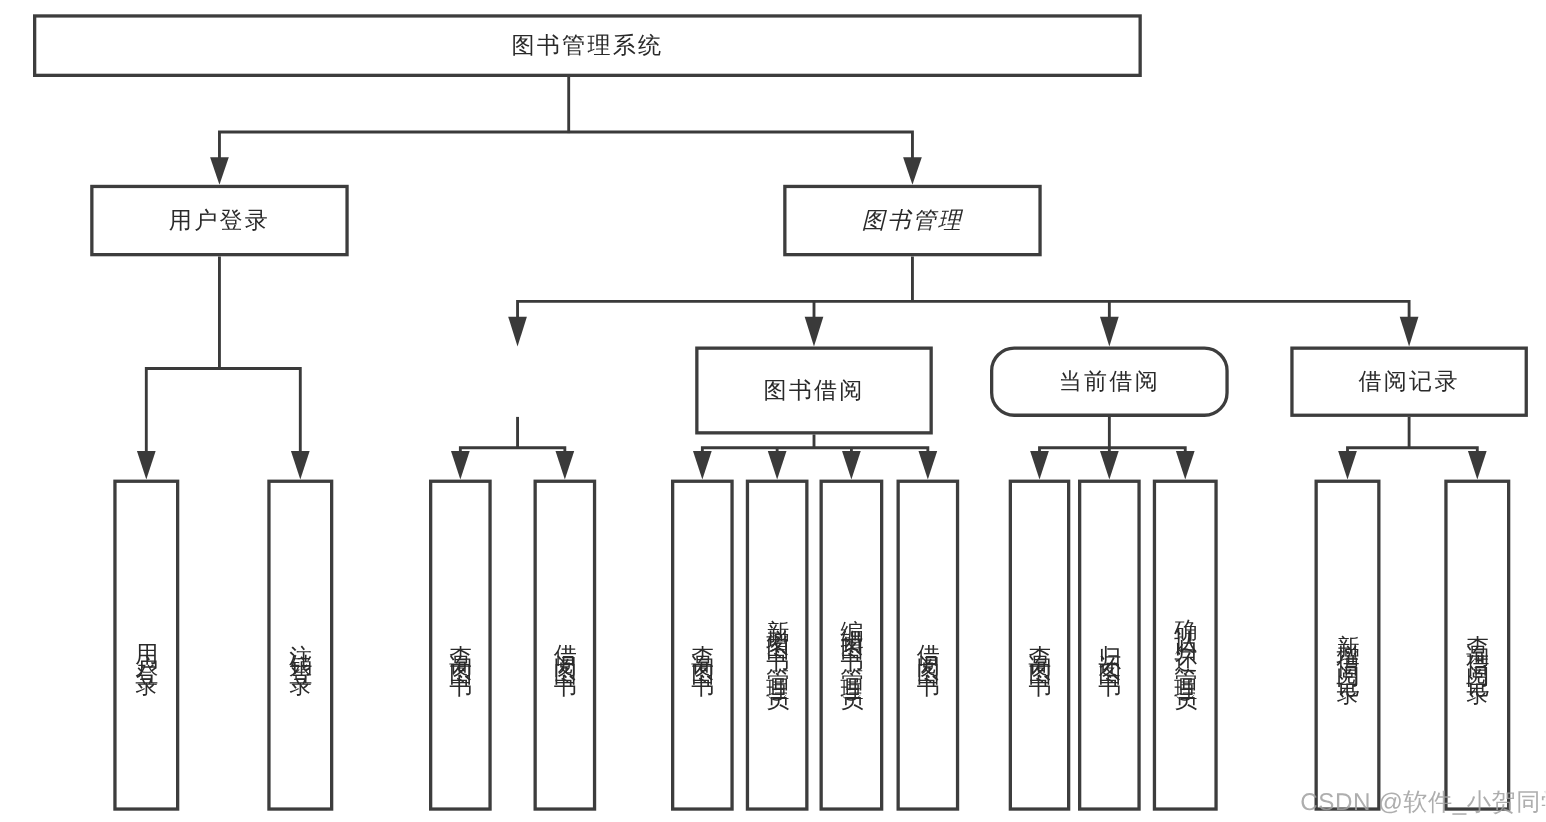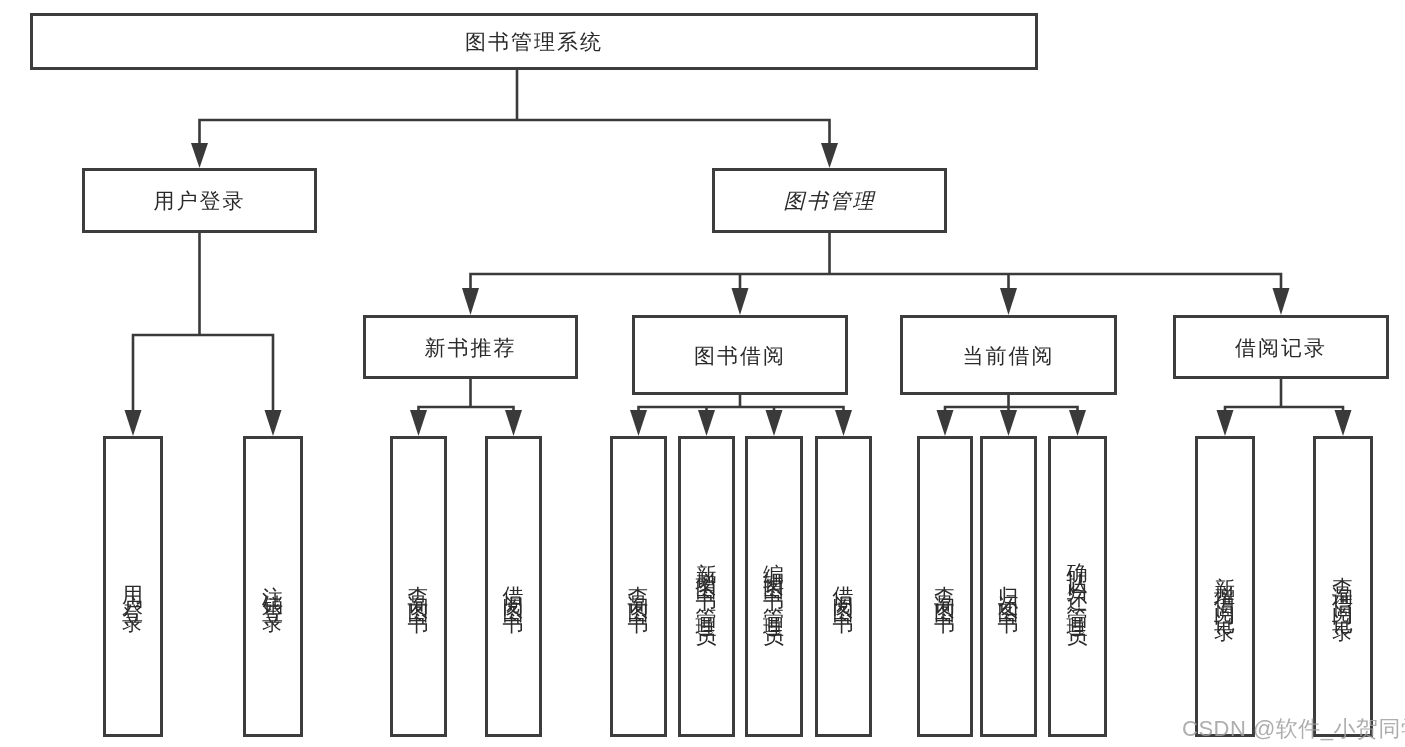--- a/index.html
+++ b/index.html
@@ -56,21 +56,21 @@
   }
 
   
   .n-root  { left: 13px;   top: 13px;  width: 1008px; height: 57px; margin-left: 17px; }
   
   .n-l2a   { left: 82px;   top: 168px; width: 235px;  height: 65px; }
   .n-l2b   { left: 712px;  top: 168px; width: 235px;  height: 65px; font-style: italic; }
   
   .n-l3a   { left: 363px;  top: 315px; width: 215px;  height: 64px; }
   .n-l3b   { left: 632px;  top: 315px; width: 216px;  height: 80px; }
-  .n-l3c   { left: 900px;  top: 315px; width: 217px;  height: 80px; }
+  .n-l3c   { left: 900px;  top: 315px; width: 217px;  height: 64px; border-radius: 22px; }
   .n-l3d   { left: 1173px; top: 315px; width: 216px;  height: 64px; }
   
   .leaf    { top: 436px; height: 301px; }
   .n-a1 { left: 103px;  width: 60px; }
   .n-a2 { left: 243px;  width: 60px; }
   .n-b1 { left: 390px;  width: 57px; }
   .n-b2 { left: 485px;  width: 57px; }
   .n-c1 { left: 610px;  width: 57px; }
   .n-c2 { left: 678px;  width: 57px; }
   .n-c3 { left: 745px;  width: 58px; }
@@ -144,21 +144,20 @@
     <path class="cline" d="M1225,413 L1225,407 L1343,407 L1343,413"></path>
     <polygon class="carrow" points="1216.5,410 1233.5,410 1225,436"></polygon>
     <polygon class="carrow" points="1334.5,410 1351.5,410 1343,436"></polygon>
   </svg>
 
   <div class="node n-root">图书管理系统</div>
 
   <div class="node n-l2a">用户登录</div>
   <div class="node n-l2b">图书管理</div>
 
-  <div class="node n-l3a">新书推荐</div>
   <div class="node n-l3b">图书借阅</div>
   <div class="node n-l3c">当前借阅</div>
   <div class="node n-l3d">借阅记录</div>
 
   <div class="node vertical leaf n-a1">用户登录</div>
   <div class="node vertical leaf n-a2">注销登录</div>
 
   <div class="node vertical leaf n-b1">查询图书</div>
   <div class="node vertical leaf n-b2">借阅图书</div>
 

